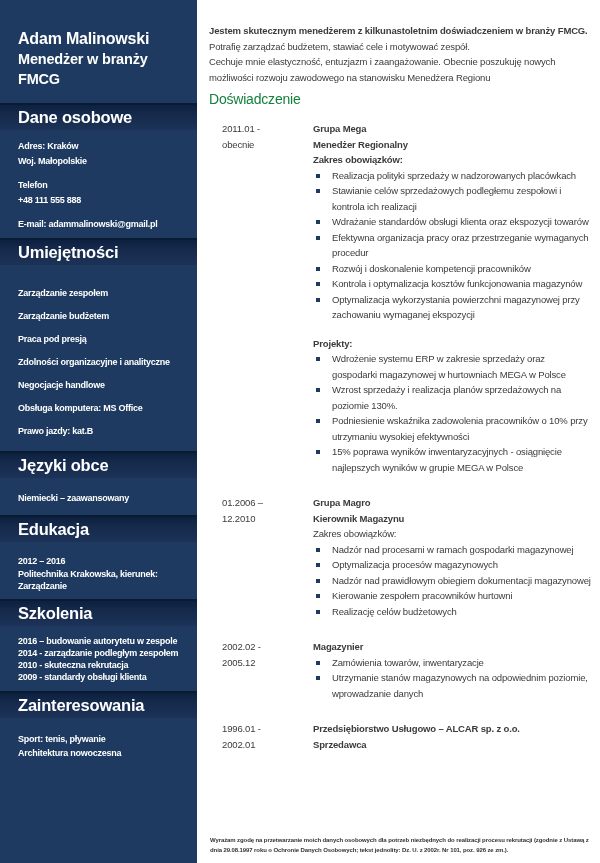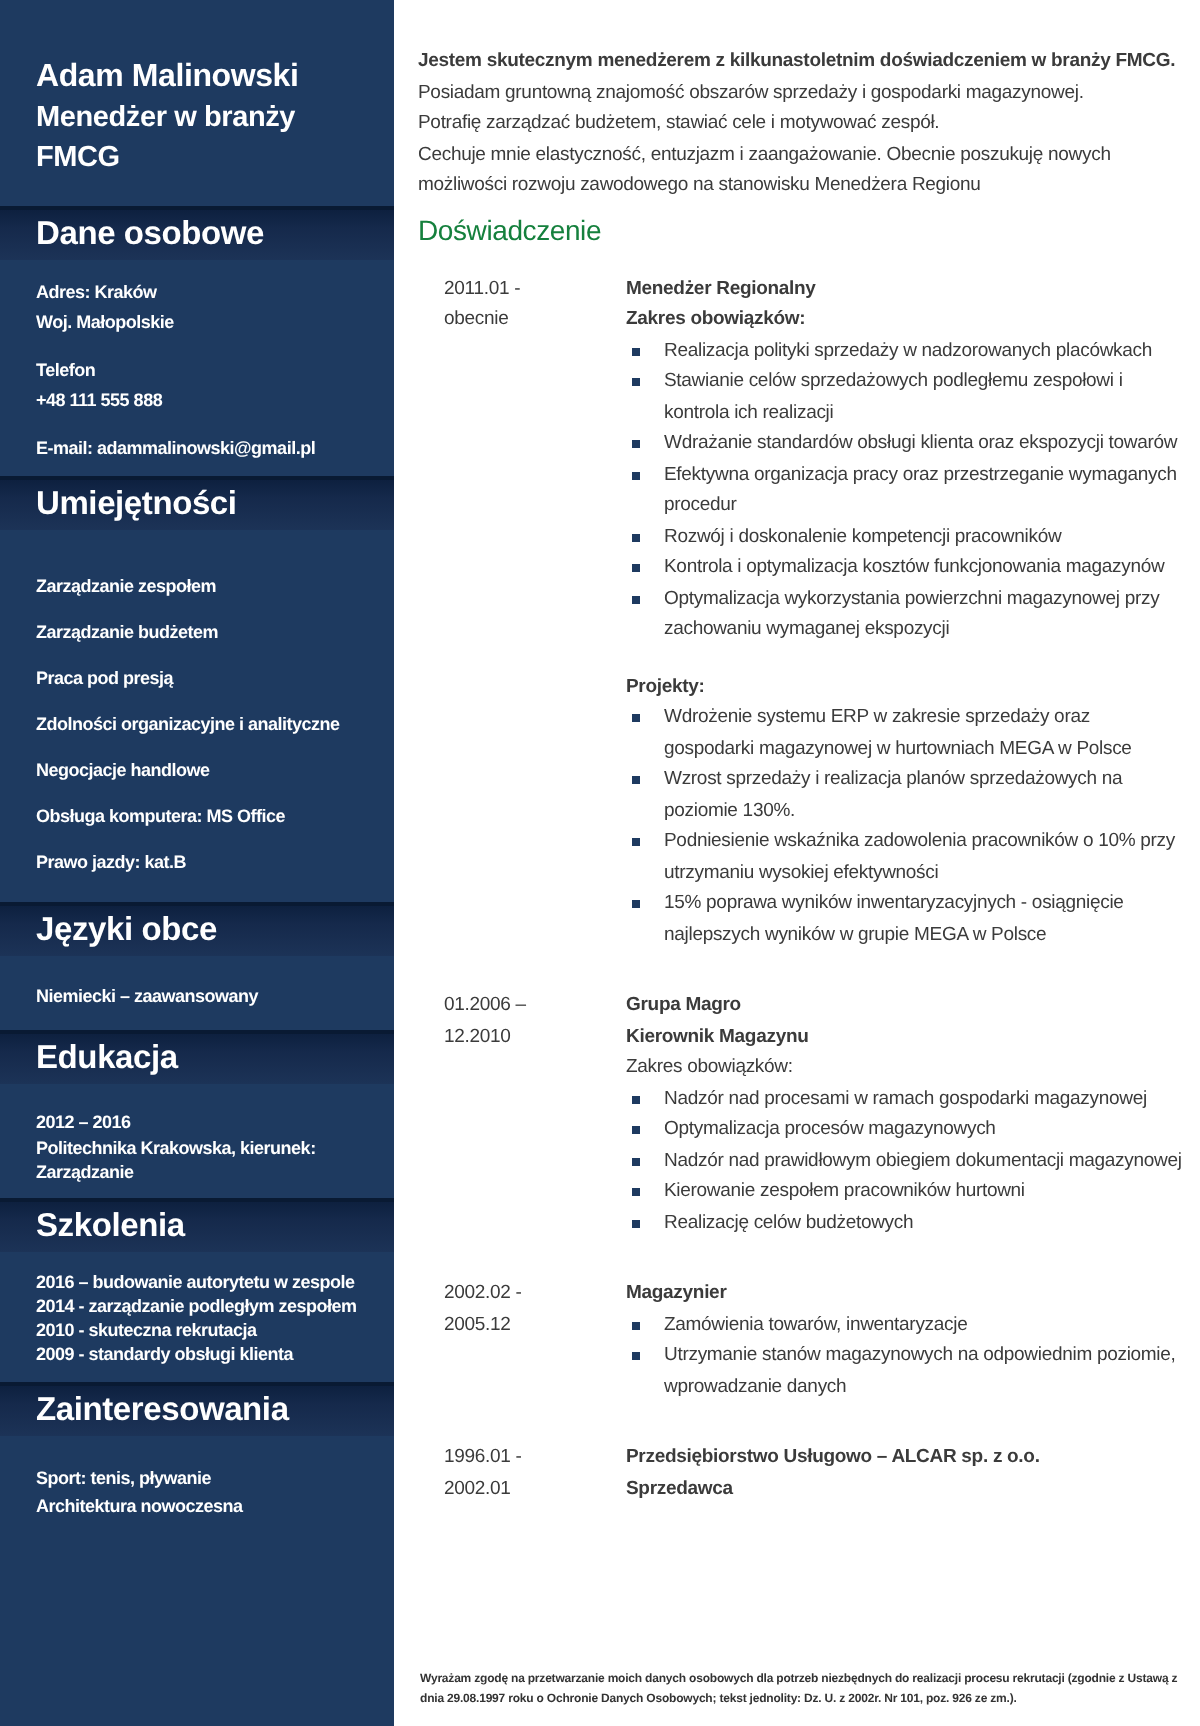--- a/index.html
+++ b/index.html
@@ -128,35 +128,35 @@
     <div class="item">Sport: tenis, pływanie</div>
         <div class="item">Architektura nowoczesna</div>
       </div>
 
   </aside>
 
   <main class="main">
 
     <section class="summary">
       <div class="s-line s-bold">Jestem skutecznym menedżerem z kilkunastoletnim doświadczeniem w branży FMCG.</div>
-      <div class="s-line">Posiadam gruntowną znajomość obszarów sprzedaży i gospodarki magazynowej.</div>
       <div class="s-line">Potrafię zarządzać budżetem, stawiać cele i motywować zespół.</div>
       <div class="s-line">Cechuje mnie elastyczność, entuzjazm i zaangażowanie. Obecnie poszukuję nowych możliwości rozwoju zawodowego na stanowisku Menedżera Regionu</div>
     </section>
 
     <h2 class="exp-heading">Doświadczenie</h2>
 
     <div class="jobs">
 
       <div class="job">
         <div class="job-dates">
           <div>2011.01 -</div>
           <div>obecnie</div>
         </div>
         <div class="job-body">
+          <div class="company">Grupa Mega</div>
           <div class="role">Menedżer Regionalny</div>
           <div class="group-label" style="margin-top:0">Zakres obowiązków:</div>
           <ul class="bullets">
 
           <li>
                 <span class="sq"></span>
                 <span class="btxt">Realizacja polityki sprzedaży w nadzorowanych placówkach</span>
               </li>
               <li>
                 <span class="sq"></span>

